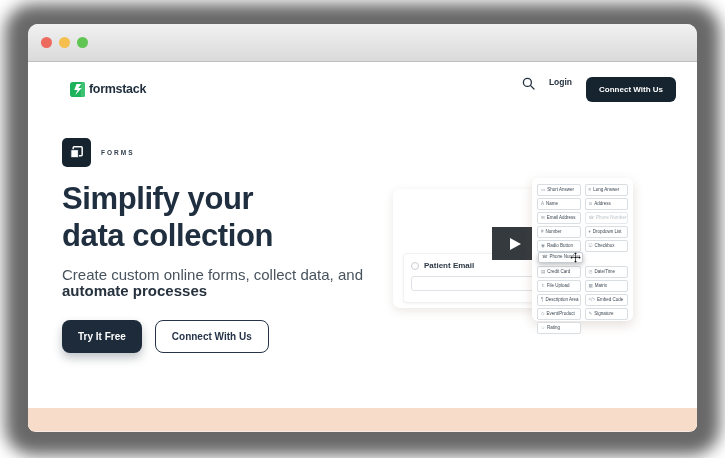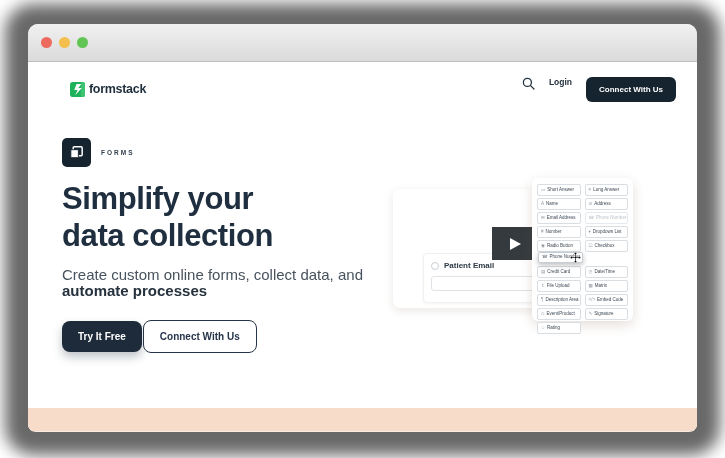--- a/index.html
+++ b/index.html
@@ -31,33 +31,33 @@
   
   .hero-left{position:absolute;left:34px;top:76px;width:334px;}
   .badge-row{display:flex;align-items:center;gap:10px;}
   .forms-badge{width:29px;height:29px;background:#16242f;border-radius:5px;
           display:flex;align-items:center;justify-content:center;}
   .badge-label{font-size:6.5px;letter-spacing:2px;font-weight:bold;color:#323f4c;}
   h1{margin:13px 0 0;font-size:31px;line-height:37px;font-weight:800;
           color:#202f3f;letter-spacing:-0.4px;}
   .desc{margin-top:13px;font-size:15px;line-height:16px;color:#48535e;}
   .desc b{color:#26323e;}
-  .cta-row{margin-top:21px;display:flex;gap:1px;align-items:center;}
+  .cta-row{margin-top:21px;display:flex;gap:13px;}
   .btn-primary{background:#1d2b3a;color:#fff;font-size:10px;font-weight:bold;
           padding:10px 16px;border-radius:8px;border:none;cursor:pointer;
           box-shadow:0 5px 10px rgba(30,43,58,0.28);font-family:"Liberation Sans",sans-serif;}
   .btn-outline{background:rgba(255,255,255,0.8);color:#26344a;font-size:10px;font-weight:bold;
           padding:10px 16px;border-radius:8px;border:1px solid #26344a;cursor:pointer;
           font-family:"Liberation Sans",sans-serif;}
   
   .form-card{position:absolute;left:365px;top:127px;width:177px;height:119px;
           background:#fff;border-radius:7px;box-shadow:0 3px 10px rgba(120,90,70,0.14);cursor:pointer;}
   .field-block{position:absolute;left:10px;width:158px;height:48px;background:#fff;
           border:1px solid #f0f1f3;border-radius:4px;box-shadow:0 1px 3px rgba(0,0,0,0.05);}
-  .fb1{top:10px;} .fb2{top:64px;margin-left:20px;}
+  .fb1{top:10px;} .fb2{top:64px;}
   .fb-head{display:flex;align-items:center;gap:5px;margin:7px 0 0 7px;}
   .fb-circle{width:6px;height:6px;border:1.2px solid #c8cdd3;border-radius:50%;}
   .fb-label{font-size:8px;font-weight:bold;color:#2c3945;}
   .logic-badge{background:#9e2fa4;color:#fff;font-size:4.5px;font-weight:bold;
           padding:2px 5px;border-radius:6px;}
   .fb-input{position:absolute;left:7px;top:22px;width:99px;height:13px;
           border:1px solid #dfe2e6;border-radius:3px;background:#fff;}
   .fb-input2{position:absolute;left:112px;top:22px;width:42px;height:13px;
           border:1px solid #dfe2e6;border-radius:3px;background:#fff;}
   .fb-input-wide{position:absolute;left:7px;top:22px;width:144px;height:13px;

